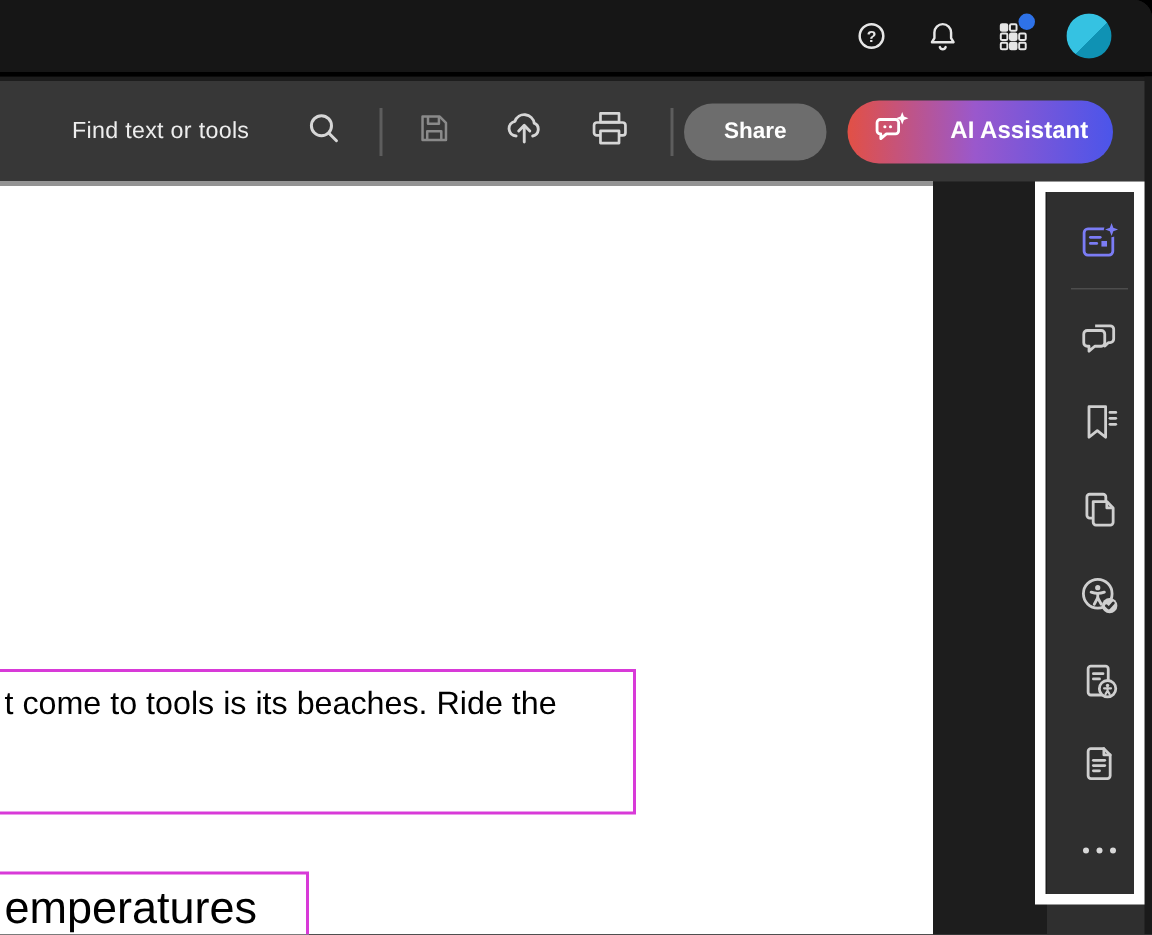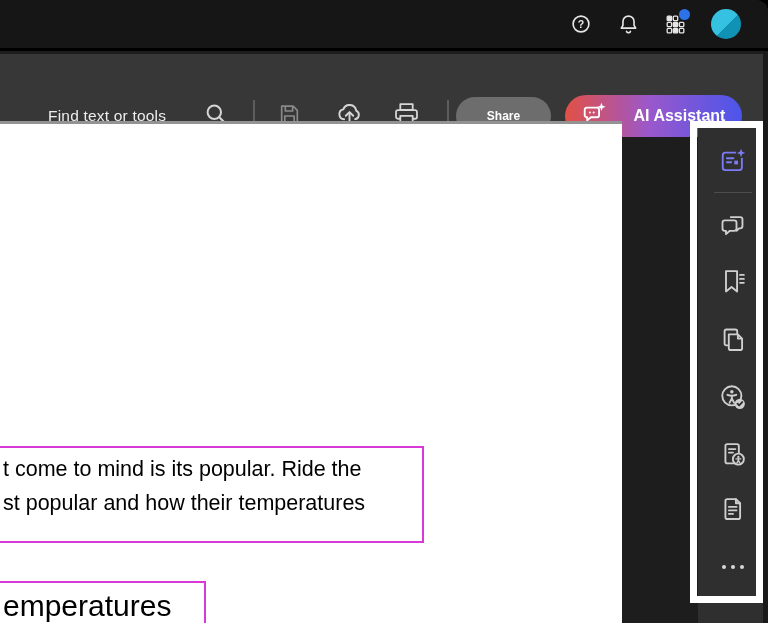--- a/index.html
+++ b/index.html
@@ -28,31 +28,31 @@
   .apps-dot {
     position:absolute; right:-4px; top:-5px; width:11px; height:11px;
     border-radius:50%; background:#2e72e8;
   }
 
   
   .toolbar {
     position:absolute; left:0; top:54px; width:768px; height:67px;
     background:#373737;
   }
-  .toolbar > * { position:absolute; top:50%; transform:translateY(-50%);margin-top:28px; }
+  .toolbar > * { position:absolute; top:50%; transform:translateY(-50%); }
   .find-label {
     left:48px; color:#ededed; font-size:15.5px; letter-spacing:.2px;
     white-space:nowrap; cursor:pointer;
   }
   .tool-ic { color:#d6d6d6; cursor:pointer; }
   .tool-ic.dim { color:#8a8a8a; cursor:default; }
   .tb-sep { width:2px; height:32px; background:#5d5d5d; }
   .pill {
     height:38px; border:none; border-radius:19px;
-    color:#fff; font-weight:700; font-size:12px;
+    color:#fff; font-weight:700; font-size:15px;
     font-family:"Liberation Sans", sans-serif;
     display:flex; align-items:center; justify-content:center; cursor:pointer;
   }
   .share-btn { left:456px; width:95px; background:#6d6d6d; }
   .ai-btn {
     left:565px; width:177px; height:42px; border-radius:21px; gap:27px;
     background:linear-gradient(90deg,#e25045 0%,#9a58cc 48%,#4b55ea 100%);
     font-size:16px;
   }
 
@@ -183,22 +183,21 @@
           <circle cx="11.2" cy="11" r="1" fill="#fff" stroke="none"></circle>
           <path d="M18.7 1.6l1.1 2.9 2.9 1.1-2.9 1.1-1.1 2.9-1.1-2.9-2.9-1.1 2.9-1.1z" fill="#fff" stroke="none"></path>
         </svg>
       </span>
       <span>AI Assistant</span>
     </button>
   </div>
 
   <main class="doc-page">
     <div class="anno box-p1">
-      <div>t come to mind is its popular. Ride the</div>
-      <div>st popular and how their temperatures</div>
+      <div>t come to tools is its beaches. Ride the</div>
     </div>
     <div class="anno box-h">
       <div>emperatures</div>
     </div>
 
   </main>
 
   <aside class="rail">
 
     <span class="tool active" style="top:26px">

